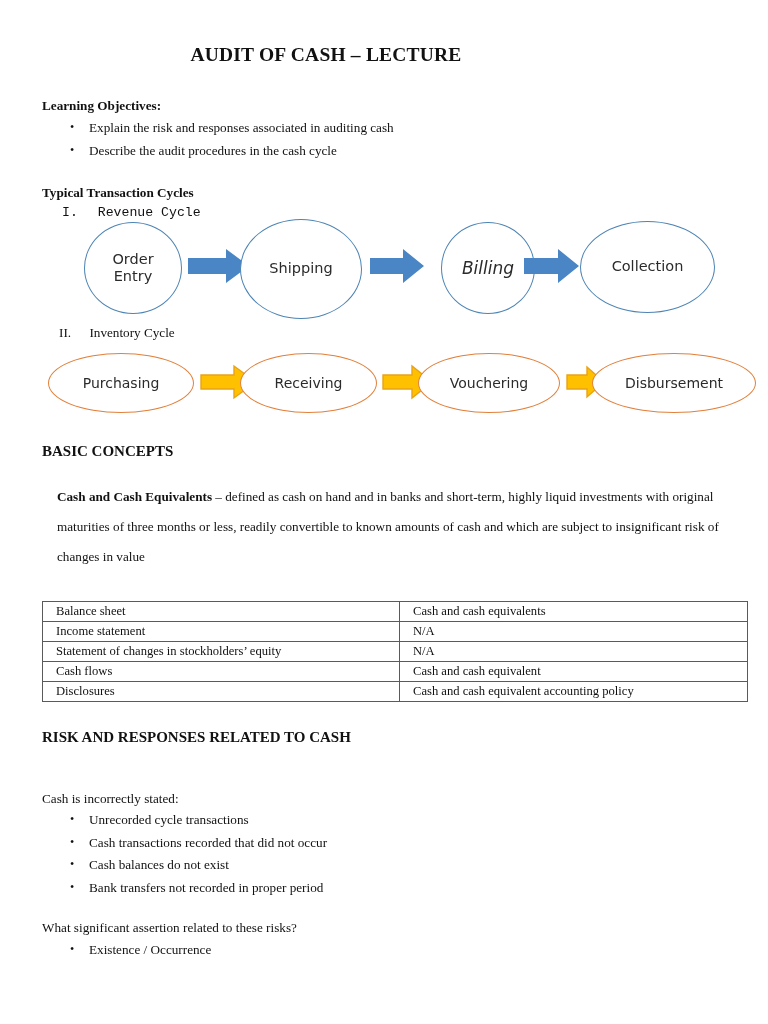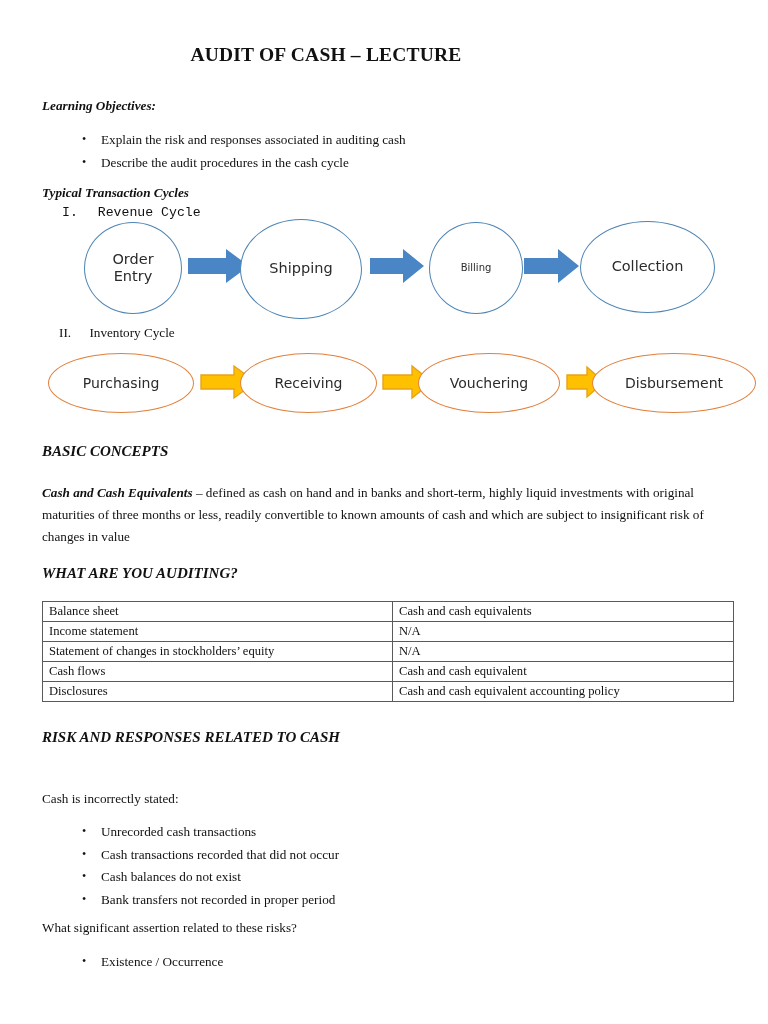--- a/index.html
+++ b/index.html
@@ -12,24 +12,24 @@
   .page{position:absolute;inset:0;padding:0;}
 
   
   .doc-title{
     position:absolute;left:0;top:44px;width:652px;text-align:center;
     font-size:19.5px;font-weight:bold;letter-spacing:.2px;
   }
 
   
   .blk{position:absolute;font-size:13.2px;line-height:21px;}
-  .bold{font-weight:bold;font-style:italic;}
+  .bold{font-weight:bold;}
   .caps{font-size:15px;}
 
-  ul.bul{list-style:none;margin:12px;padding:0;}
+  ul.bul{list-style:none;margin:0;padding:0;}
   ul.bul li{position:relative;padding-left:47px;font-size:13.2px;line-height:22.5px;}
   ul.bul li:before{
     content:"\2022";position:absolute;left:28px;top:-1px;font-size:12px;
   }
   .rn{position:absolute;left:18px;top:0;}
 
   
   .flow{position:absolute;left:0;width:768px;}
   .ell{
     position:absolute;border-radius:50%;background:#ffffff;
@@ -43,21 +43,21 @@
   .ell-orange{border:1.7px solid #e2803c;}
 
   .arrow{position:absolute;}
   .arrow svg{display:block;}
 
   
   .tbl{position:absolute;border-collapse:collapse;}
   .tbl td{
     border:1px solid #5a5a5a;
     font-size:12.6px;
-    padding:2px 0 2px 6px;
+    padding:2px 0 2px 13px;
     height:15px;vertical-align:middle;
     font-family:"Liberation Serif","DejaVu Serif",serif;
   }
   .tbl td.c1{width:343px;}
   .tbl td.c2{width:334px;}
 </style>
 </head>
 <body>
 
 <div class="page">
@@ -96,21 +96,21 @@
     <div class="ell ell-blue" style="left:240px;top:219px;width:120px;height:98px;font-size:14.5px;">
       <span class="lbl">Shipping</span>
     </div>
 
     <div class="arrow" style="left:370px;top:249px;">
       <svg width="55" height="34" viewBox="0 0 55 34" aria-hidden="true">
         <path d="M0 9 L33 9 L33 0 L54 17 L33 34 L33 25 L0 25 Z" fill="#4a86c5"></path>
       </svg>
     </div>
 
-    <div class="ell ell-blue" style="left:429px;top:222px;width:92px;height:90px;font-size:10px;">
+    <div class="ell ell-blue" style="left:441px;top:222px;width:92px;height:90px;font-size:17px;font-style:italic;">
       <span class="lbl">Billing</span>
     </div>
 
     <div class="arrow" style="left:524px;top:249px;">
       <svg width="56" height="34" viewBox="0 0 56 34" aria-hidden="true">
         <path d="M0 9 L34 9 L34 0 L55 17 L34 34 L34 25 L0 25 Z" fill="#4a86c5"></path>
       </svg>
     </div>
 
     <div class="ell ell-blue" style="left:580px;top:221px;width:133px;height:90px;font-size:14.5px;">
@@ -155,25 +155,24 @@
       </svg>
     </div>
 
     <div class="ell ell-orange" style="left:592px;top:353px;width:162px;height:58px;font-size:14px;">
       <span class="lbl">Disbursement</span>
     </div>
   </div>
 
   <div class="blk bold caps" style="left:42px;top:441px;">BASIC CONCEPTS</div>
 
-  <div class="blk" style="left:42px;top:482px;width:664px;line-height:22px;text-align:left;">
+  <div class="blk" style="left:57px;top:482px;width:664px;line-height:30px;text-align:left;">
     <span class="bold">Cash and Cash Equivalents</span><span> – defined as cash on hand and in banks and short-term, highly liquid investments with original maturities of three months or less, readily convertible to known amounts of cash and which are subject to insignificant risk of changes in value</span>
   </div>
 
-  <div class="blk bold caps" style="left:42px;top:563px;">WHAT ARE YOU AUDITING?</div>
 
   <table class="tbl" style="left:42px;top:601px;">
     <tbody>
       <tr>
         <td class="c1">Balance sheet</td>
         <td class="c2">Cash and cash equivalents</td>
       </tr>
       <tr>
         <td class="c1">Income statement</td>
         <td class="c2">N/A</td>
@@ -192,21 +191,21 @@
       </tr>
     </tbody>
   </table>
 
   <div class="blk bold caps" style="left:42px;top:727px;">RISK AND RESPONSES RELATED TO CASH</div>
 
 
   <div class="blk" style="left:42px;top:788px;">Cash is incorrectly stated:</div>
 
   <ul class="bul" style="position:absolute;left:42px;top:809px;width:620px;">
-    <li>Unrecorded cash transactions</li>
+    <li>Unrecorded cycle transactions</li>
     <li>Cash transactions recorded that did not occur</li>
     <li>Cash balances do not exist</li>
     <li>Bank transfers not recorded in proper period</li>
   </ul>
 
   <div class="blk" style="left:42px;top:917px;">What significant assertion related to these risks?</div>
 
   <ul class="bul" style="position:absolute;left:42px;top:939px;width:620px;">
     <li>Existence / Occurrence</li>
   </ul>

